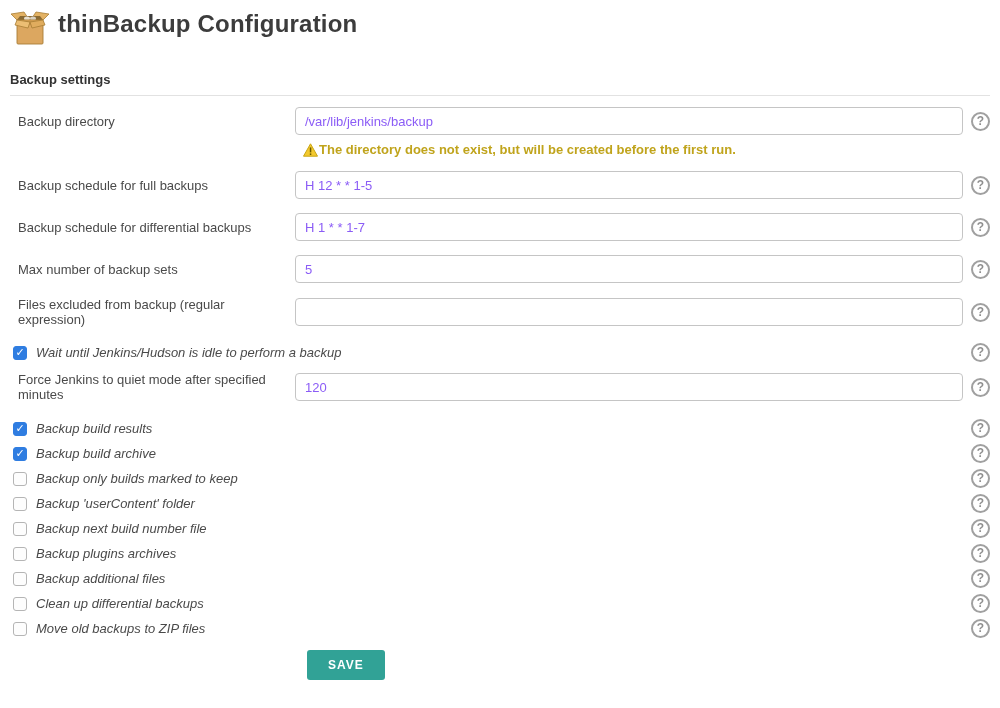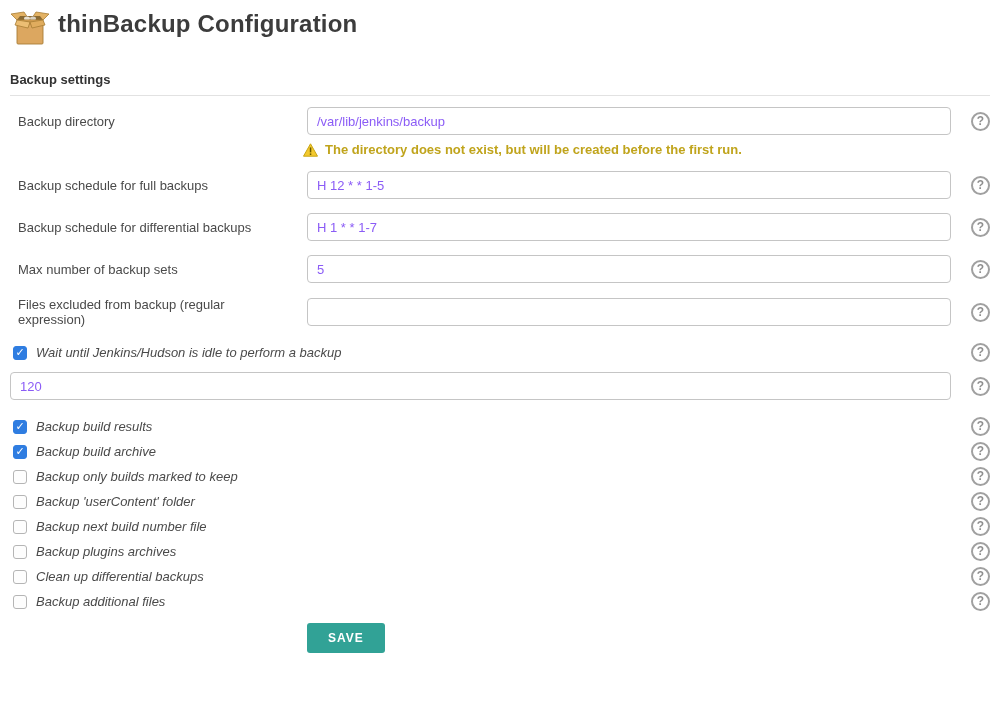--- a/index.html
+++ b/index.html
@@ -15,38 +15,38 @@
   .app-header { display: flex; align-items: flex-start; gap: 8px; margin-top: 2px; }
   .app-header .box-icon { width: 40px; height: 36px; flex: 0 0 auto; }
   .page-title { font-size: 24px; font-weight: bold; color: #3c3c3c; letter-spacing: 0.2px; }
 
   
   .section-title { margin-top: 26px; font-weight: bold; font-size: 13px; color: #333; padding-left: 0px; }
   .section-rule { border: none; border-top: 1px solid #e2e2e2; margin-top: 8px; }
 
   
   .form { width: 100%; }
-  .field-row { display: flex; align-items: center; margin-top: 14px; gap: 12px; }
+  .field-row { display: flex; align-items: center; margin-top: 14px; }
   .field-row.first { margin-top: 11px; }
   .field-label { width: 285px; flex: 0 0 285px; padding-left: 8px; color: #4a4a4a; line-height: 15px; }
   .text-input {
     flex: 1; height: 28px; border: 1px solid #c5c5c5; border-radius: 4px;
     padding: 0 9px; font-family: "Liberation Sans", "DejaVu Sans", sans-serif;
     font-size: 13px; color: #8b5cf6; background: #fff; outline: none;
   }
   .help-icon {
     flex: 0 0 19px; width: 19px; height: 19px; margin-left: 8px;
     border: 2px solid #a0a0a0; border-radius: 50%;
     color: #8f8f8f; font-size: 12px; font-weight: bold; line-height: 15px;
     text-align: center; cursor: pointer; user-select: none;
   }
   .help-icon::after { content: "?"; }
 
   
-  .warning-row { display: flex; align-items: center; gap: 7px; margin: 7px 0 8px 293px; }
+  .warning-row { display: flex; align-items: center; gap: 1px; margin: 7px 0 8px 293px; }
   .warning-text { color: #c0a41c; font-weight: bold; font-size: 13px; }
   .warn-icon { width: 15px; height: 14px; flex: 0 0 auto; }
 
   
   .check-row { display: flex; align-items: center; margin-top: 6px; padding-left: 3px; min-height: 16px; }
   .check-row.wait-row { margin-top: 16px; }
   .check-row.group-start { margin-top: 17px; }
   .checkbox {
     width: 14px; height: 14px; border: 1px solid #b5b5b5; border-radius: 3px;
     background: #fdfdfd; flex: 0 0 14px; cursor: pointer; position: relative;
@@ -145,20 +145,21 @@
     
     <div class="check-row wait-row">
       <div class="checkbox checked"></div>
       <div class="check-label">Wait until Jenkins/Hudson is idle to perform a backup</div>
       <div class="check-spacer"></div>
       <div class="help-icon"></div>
     </div>
 
     
     <div class="field-row force-row">
+      <div class="field-label">Force Jenkins to quiet mode after specified minutes</div>
       <input class="text-input" type="text" value="120" style="">
       <div class="help-icon"></div>
     </div>
 
     
     <div id="checkbox-list">
   <div class="check-row group-start">
     <div class="checkbox checked"></div>
     <div class="check-label">Backup build results</div>
     <div class="check-spacer"></div>
@@ -195,29 +196,35 @@
 
   <div class="check-row">
     <div class="checkbox"></div>
     <div class="check-label">Backup plugins archives</div>
     <div class="check-spacer"></div>
     <div class="help-icon"></div>
   </div>
 
   <div class="check-row">
     <div class="checkbox"></div>
+    <div class="check-label">Backup additional files</div>
+    <div class="check-spacer"></div>
+    <div class="help-icon"></div>
+  </div>
+
+  <div class="check-row">
+    <div class="checkbox"></div>
     <div class="check-label">Clean up differential backups</div>
     <div class="check-spacer"></div>
     <div class="help-icon"></div>
   </div>
 
   <div class="check-row">
     <div class="checkbox"></div>
-    <div class="check-label">Backup additional files</div>
-    <div class="check-spacer"></div>
-    <div class="help-icon"></div>
-  </div>
-
+    <div class="check-label">Move old backups to ZIP files</div>
+    <div class="check-spacer"></div>
+    <div class="help-icon"></div>
+  </div>
 </div>
 
     <button class="save-btn">SAVE</button>
   </div>
 </div>
 
 </body></html>

